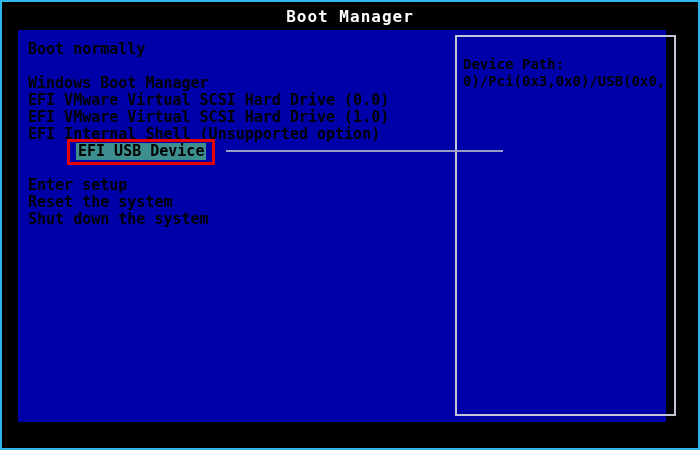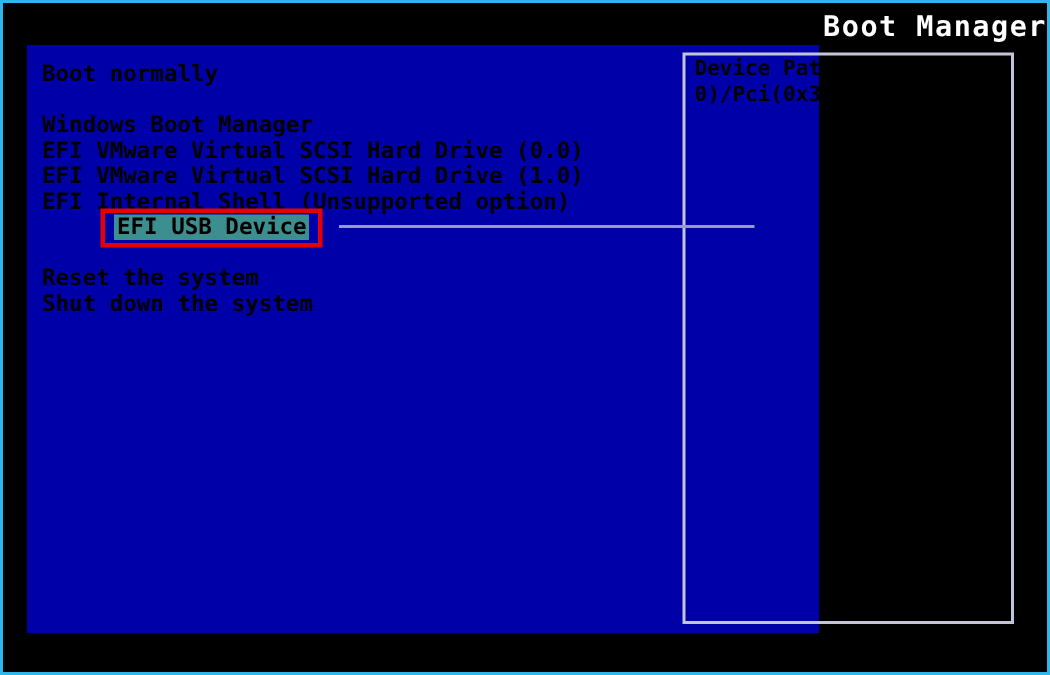--- a/index.html
+++ b/index.html
@@ -8,25 +8,25 @@
     width:700px;height:450px;
     box-sizing:border-box;
     background:#000;
     border:2px solid #2fb6ea;
     font-family:"DejaVu Sans Mono","Liberation Mono",monospace;
     font-weight:bold;
     overflow:hidden;
   }
   .title-bar{
     position:absolute;top:5px;left:0;right:0;
-    text-align:right;color:#fff;font-size:19px;letter-spacing:1px;
+    text-align:center;color:#fff;font-size:16px;letter-spacing:1px;
   }
   .main-panel{
     position:absolute;left:16px;top:28px;
-    width:528px;height:394px;
+    width:648px;height:394px;
     background:#0000a8;
   }
   .menu{
     position:absolute;left:10px;top:11px;
     color:#000;font-size:15px;line-height:17px;
   }
   .menu-row{height:17px;white-space:pre;}
   .spacer{height:17px;}
   .row-highlight{position:relative;z-index:2;margin-left:48px;}
   .red-annotation{
@@ -46,21 +46,21 @@
     position:absolute;
     left:150px;top:7px;
     width:277px;height:2px;
     background:#959bc2;
   }
   .info-panel{
     position:absolute;left:437px;top:5px;
     width:221px;height:381px;
     box-sizing:border-box;
     border:2px solid #c2c5d8;
-    padding:1px 6px;
+    padding:19px 6px;
     color:#000;font-size:14px;line-height:17px;
   }
   .info-line{white-space:pre;}
   .footer{
     position:absolute;bottom:0;left:0;right:0;height:26px;
     color:#fff;font-size:15px;line-height:24px;
     padding-left:28px;box-sizing:border-box;
     background:#000;
     white-space:pre;
   }
@@ -79,20 +79,21 @@
       <div class="spacer"></div>
       <div class="menu-row">Windows Boot Manager</div>
       <div class="menu-row">EFI VMware Virtual SCSI Hard Drive (0.0)</div>
       <div class="menu-row">EFI VMware Virtual SCSI Hard Drive (1.0)</div>
       <div class="menu-row">EFI Internal Shell (Unsupported option)</div>
       <div class="menu-row row-highlight">
         <span class="red-annotation"><span class="highlight-bar">EFI USB Device</span></span>
         <span class="connector-line"></span>
       </div>
       <div class="spacer"></div>
+      <div class="menu-row">Enter setup</div>
       <div class="menu-row">Reset the system</div>
       <div class="menu-row">Shut down the system</div>
     </div>
 
     <div class="info-panel">
       <div class="info-line">Device Path:</div>
       <div class="info-line">0)/Pci(0x3,0x0)/USB(0x0,</div>
     </div>
 
   </div>

